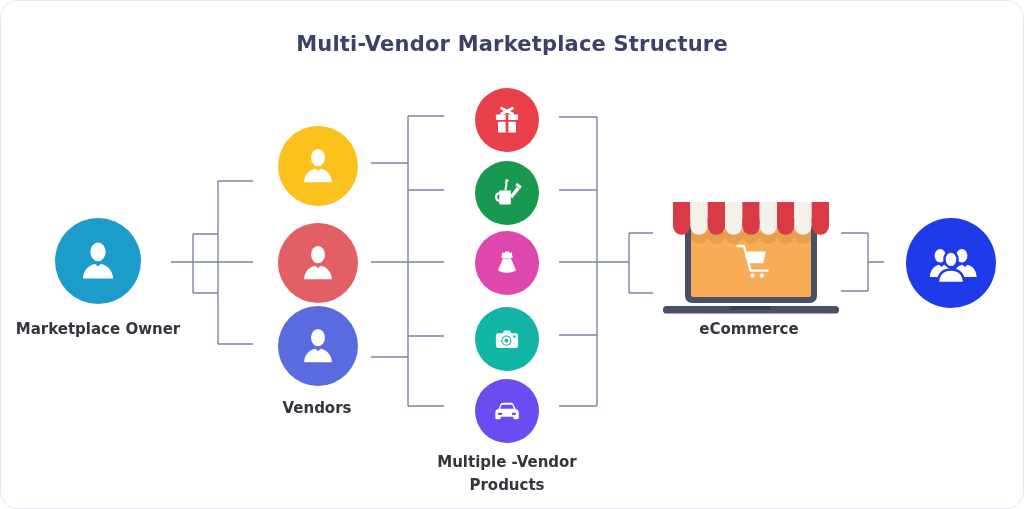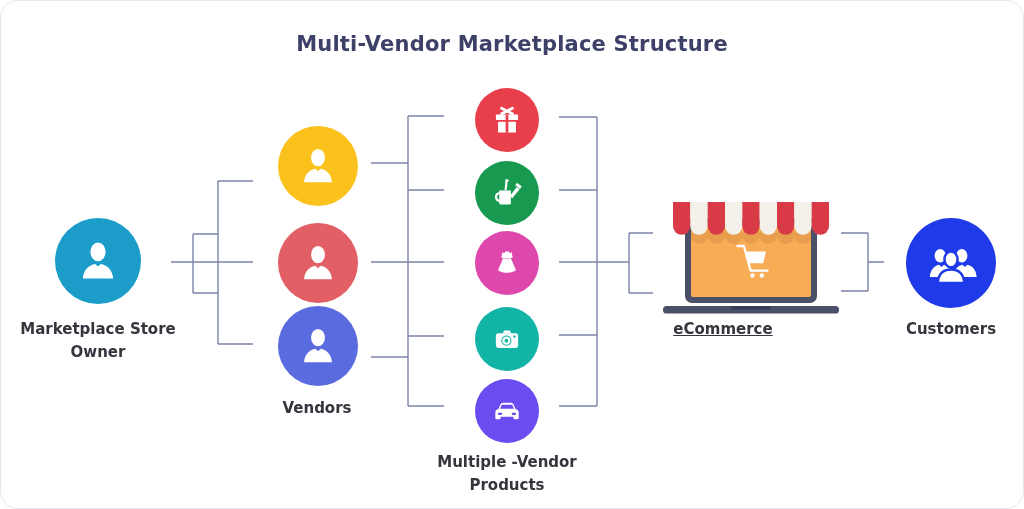--- a/index.html
+++ b/index.html
@@ -47,22 +47,21 @@
     <path d="M840 232 H867 M840 290 H867 M867 232 V290 M867 261 H883"></path>
   </svg>
 
   <div class="circle" style="left: 54px; top: 217px; width: 86px; height: 86px; --bg: #1B9CC9;">
     <svg width="48" height="48" viewBox="0 0 24 24">
       <ellipse cx="12" cy="7.4" rx="3.8" ry="4.7" fill="#fff"></ellipse>
       <path d="M4.4 20.8c.3-4.5 3.2-6.8 6.2-7.3l1.4 1.3 1.4-1.3c3 .5 5.9 2.8 6.2 7.3z" fill="#fff"></path>
     </svg>
   </div>
   <div class="label" style="left:7px;top:317px;width:180px;">
-    <div>Marketplace Store</div>
-    <div>Owner</div>
+    <div>Marketplace Owner</div>
   </div>
 
   <div class="circle" style="left: 277px; top: 125px; width: 80px; height: 80px; --bg: #FBC21E;">
     <svg width="44" height="44" viewBox="0 0 24 24">
       <ellipse cx="12" cy="7.4" rx="3.8" ry="4.7" fill="#fff"></ellipse>
       <path d="M4.4 20.8c.3-4.5 3.2-6.8 6.2-7.3l1.4 1.3 1.4-1.3c3 .5 5.9 2.8 6.2 7.3z" fill="#fff"></path>
     </svg>
   </div>
   <div class="circle" style="left: 277px; top: 222px; width: 80px; height: 80px; --bg: #E25F66;">
     <svg width="44" height="44" viewBox="0 0 24 24">
@@ -172,31 +171,30 @@
         <circle cx="107.33" cy="29" r="8.67" fill="var(--awnwhite)"></circle>
         <circle cx="124.67" cy="29" r="8.67" fill="var(--awnred)"></circle>
         <circle cx="142" cy="29" r="8.67" fill="var(--awnwhite)"></circle>
         <circle cx="159.33" cy="29" r="8.67" fill="var(--awnred)"></circle>
       </g>
 
       <rect x="2" y="109" width="176" height="7.5" rx="3.6" fill="var(--frame)"></rect>
       <rect x="70" y="109" width="40" height="3.6" rx="1.8" fill="var(--notch)"></rect>
     </svg>
   </div>
-  <div class="label" style="left:642px;top:317px;width:160px;text-decoration:underline;">
+  <div class="label" style="left:668px;top:317px;width:160px;">
     <div>eCommerce</div>
   </div>
 
   <div class="circle" style="left: 905px; top: 217px; width: 90px; height: 90px; --bg: #1E3AE9;">
     <svg width="54" height="54" viewBox="0 0 24 24">
       <g fill="#fff">
         <ellipse cx="7.2" cy="8.8" rx="2.5" ry="3"></ellipse>
         <path d="M2.6 18.2c.2-3.3 2.1-5 4.1-5.4l1.1 1 1.1-1c2 .4 3.9 2.1 4.1 5.4z"></path>
         <ellipse cx="16.8" cy="8.8" rx="2.5" ry="3"></ellipse>
         <path d="M13 18.2c.2-3.3 2.1-5 4.1-5.4l1.1 1 1.1-1c2 .4 3.9 2.1 4.1 5.4z"></path>
         <ellipse cx="12" cy="10.4" rx="2.9" ry="3.5" stroke="var(--bg)" stroke-width="1.1"></ellipse>
         <path d="M6.1 20.9c.3-3.9 2.5-6 5.9-6s5.6 2.1 5.9 6z" stroke="var(--bg)" stroke-width="1.1"></path>
       </g>
     </svg>
   </div>
-  <div class="label" style="left:890px;top:317px;width:120px;">Customers</div>
 
 </div>
 
 </body></html>

